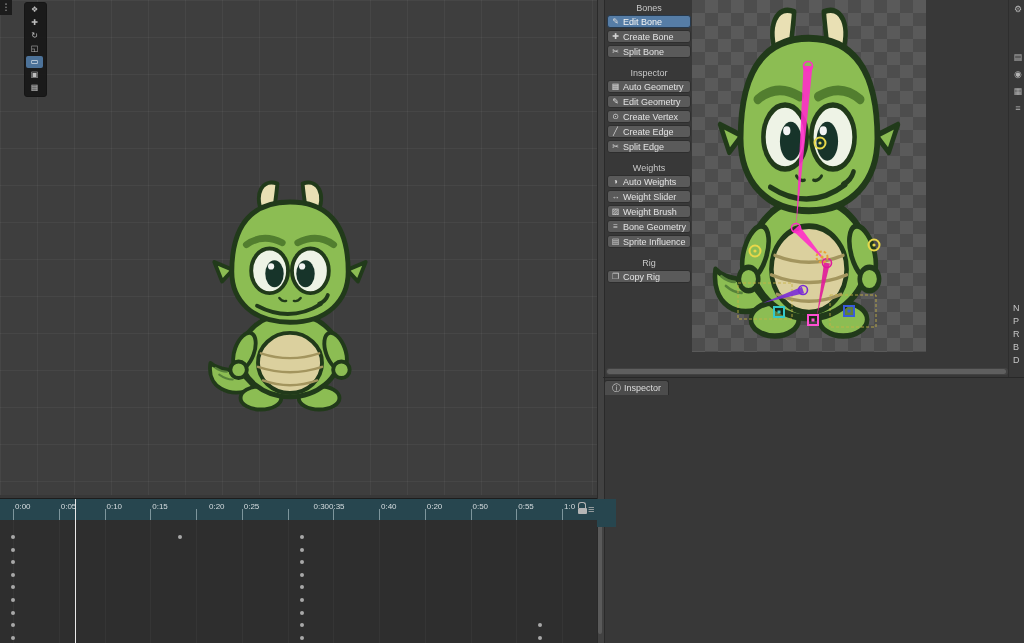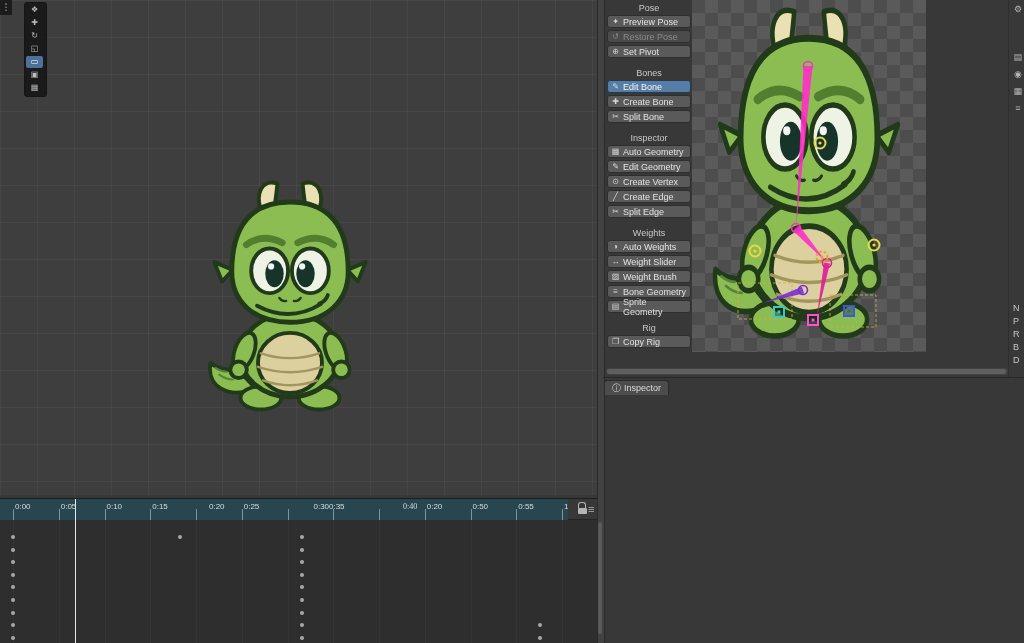--- a/index.html
+++ b/index.html
@@ -40,21 +40,21 @@
   #h-scroll-thumb{position:absolute;left:607px;top:369px;width:399px;height:5px;background:#5f5f5f;border-radius:3px;}
   #right-divider{position:absolute;left:603px;top:377px;width:421px;height:1px;background:#282828;}
   #inspector-tab{position:absolute;left:604px;top:380px;height:14px;background:#4c4c4c;border:1px solid #2b2b2b;border-bottom:none;
     border-radius:3px 3px 0 0;color:#dcdcdc;font-size:9px;display:flex;align-items:center;gap:3px;padding:0 7px;}
   #inspector-tab .tab-icon{font-size:9px;color:#cfcfcf;}
   #right-strip{position:absolute;left:1008px;top:0;width:16px;height:377px;background:#383838;border-left:1px solid #2e2e2e;}
   .strip-icon{position:absolute;left:2px;width:14px;text-align:center;font-size:9px;color:#b5b5b5;}
   .clip-label{position:absolute;left:4px;width:12px;overflow:hidden;font-size:9px;color:#c6c6c6;height:12px;line-height:12px;}
   
   #timeline-bar{position:absolute;left:0;top:498px;width:597px;height:20px;background:#383838;border-top:1px solid #1d1d1d;border-bottom:1px solid #242424;}
-  #ruler{position:absolute;left:0;top:0;width:568px;height:28px;background:#27464f;overflow:hidden;}
+  #ruler{position:absolute;left:0;top:0;width:568px;height:28px;background:#27464f;overflow:hidden;padding-left:48px;}
   .tick{position:absolute;bottom:0;width:1px;height:5px;background:rgba(212,228,233,.35);}
   .tick.major{height:18px;background:rgba(212,228,233,.5);}
   .tick-label{position:absolute;top:3px;font-size:8px;color:#d5dcdf;white-space:nowrap;}
   #lock-icon{position:absolute;left:577px;top:3px;width:10px;height:13px;}
   #lock-icon .shackle{width:6px;height:5px;border:1px solid #b5b5b5;border-bottom:none;border-radius:3px 3px 0 0;margin:0 auto;}
   #lock-icon .lock-body{width:9px;height:6px;background:#b5b5b5;border-radius:1px;margin:0 auto;}
   #tl-menu-icon{position:absolute;left:588px;top:501px;font-size:11px;color:#b5b5b5;line-height:16px;}
   
   #dopesheet{position:absolute;left:0;top:520px;width:597px;height:123px;background:#2e2e2e;}
   .dope-col-line{position:absolute;top:520px;width:1px;height:123px;background:rgba(255,255,255,.035);}
@@ -144,35 +144,20 @@
       <rect x="82" y="307" width="10" height="10" fill="rgba(15,15,15,0.35)" stroke="#35c9c9" stroke-width="2"></rect>
       <rect x="85.5" y="310.5" width="3" height="3" fill="#35c9c9"></rect>
       <rect x="116" y="315" width="10" height="10" fill="rgba(15,15,15,0.35)" stroke="#ff4fd2" stroke-width="2"></rect>
       <rect x="119.5" y="318.5" width="3" height="3" fill="#ff4fd2"></rect>
       <rect x="152" y="306" width="10" height="10" fill="rgba(15,15,15,0.35)" stroke="#3a5bd9" stroke-width="2"></rect>
       <rect x="155.5" y="309.5" width="3" height="3" fill="#3a5bd9"></rect>
     </svg>
 
   <div id="tool-panel">
       <div class="section">
-        <div class="section-title">Pose</div>
-        <div class="panel-btn">
-          <span class="btn-icon">✦</span>
-          <span class="btn-label">Preview Pose</span>
-        </div>
-        <div class="panel-btn disabled">
-          <span class="btn-icon">↺</span>
-          <span class="btn-label">Restore Pose</span>
-        </div>
-        <div class="panel-btn">
-          <span class="btn-icon">⊕</span>
-          <span class="btn-label">Set Pivot</span>
-        </div>
-      </div>
-      <div class="section">
         <div class="section-title">Bones</div>
         <div class="panel-btn active">
           <span class="btn-icon">✎</span>
           <span class="btn-label">Edit Bone</span>
         </div>
         <div class="panel-btn">
           <span class="btn-icon">✚</span>
           <span class="btn-label">Create Bone</span>
         </div>
         <div class="panel-btn">
@@ -216,21 +201,21 @@
         <div class="panel-btn">
           <span class="btn-icon">▨</span>
           <span class="btn-label">Weight Brush</span>
         </div>
         <div class="panel-btn">
           <span class="btn-icon">≡</span>
           <span class="btn-label">Bone Geometry</span>
         </div>
         <div class="panel-btn">
           <span class="btn-icon">▤</span>
-          <span class="btn-label">Sprite Geometry</span>
+          <span class="btn-label">Sprite Influence</span>
         </div>
       </div>
       <div class="section">
         <div class="section-title">Rig</div>
         <div class="panel-btn">
           <span class="btn-icon">❐</span>
           <span class="btn-label">Copy Rig</span>
         </div>
       </div>
     </div>
@@ -301,21 +286,21 @@
         <div class="tick" style="left: 305.8px;"></div>
         <div class="tick" style="left: 314.95px;"></div>
         <div class="tick" style="left: 324.1px;"></div>
         <div class="tick major" style="left: 333.25px;"></div>
         <div class="tick-label" style="left: 329px;">0:35</div>
         <div class="tick" style="left: 342.4px;"></div>
         <div class="tick" style="left: 351.55px;"></div>
         <div class="tick" style="left: 360.7px;"></div>
         <div class="tick" style="left: 369.85px;"></div>
         <div class="tick major" style="left: 379px;"></div>
-        <div class="tick-label" style="left: 403px; font-family: Liberation Serif, serif;">0:40</div>
+        <div class="tick-label" style="left: 381px;">0:40</div>
         <div class="tick" style="left: 388.15px;"></div>
         <div class="tick" style="left: 397.3px;"></div>
         <div class="tick" style="left: 406.45px;"></div>
         <div class="tick" style="left: 415.6px;"></div>
         <div class="tick major" style="left: 424.75px;"></div>
         <div class="tick-label" style="left: 426.75px;">0:20</div>
         <div class="tick" style="left: 433.9px;"></div>
         <div class="tick" style="left: 443.05px;"></div>
         <div class="tick" style="left: 452.2px;"></div>
         <div class="tick" style="left: 461.35px;"></div>

